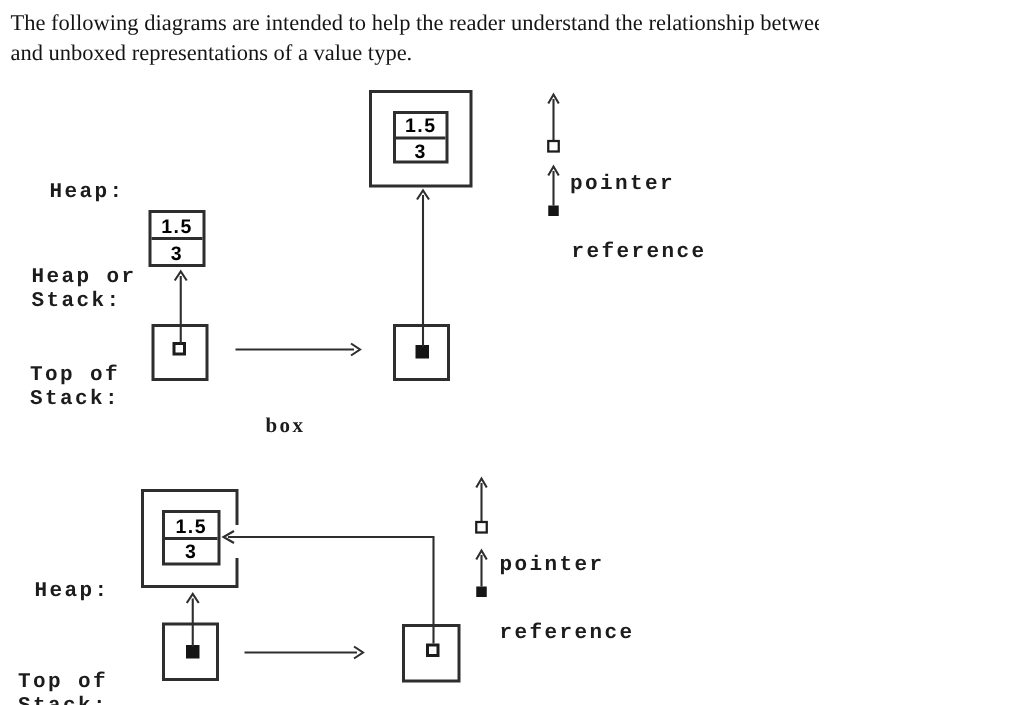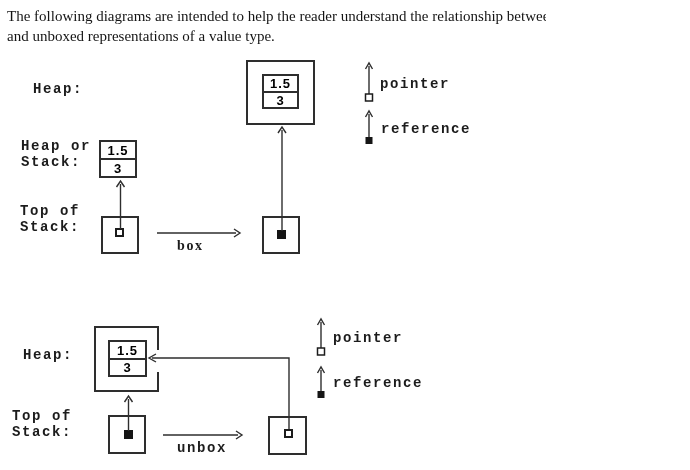--- a/index.html
+++ b/index.html
@@ -2,21 +2,21 @@
 <html><head>
 <meta charset="utf-8">
 <style>
   html,body{margin:0;padding:0;background:#ffffff;}
   #page{position:relative;width:546px;height:470px;background:#ffffff;overflow:hidden;
         font-family:"Liberation Sans",sans-serif;}
   .intro{position:absolute;left:7px;top:6px;font-family:"Liberation Serif","DejaVu Serif",serif;
          font-size:15px;line-height:20px;color:#141414;white-space:pre;}
   .mlabel{position:absolute;font-family:"Liberation Mono","DejaVu Sans Mono",monospace;
           font-weight:bold;font-size:14px;line-height:16px;letter-spacing:1.6px;
-          color:#1c1c1c;white-space:pre-line;}
+          color:#1c1c1c;white-space:pre-line;margin-top:39px;}
   .vbox{position:absolute;border:2px solid #2e2e2e;background:#ffffff;box-sizing:border-box;}
   .cell{display:flex;align-items:center;justify-content:center;
         font-family:Liberation Sans, sans-serif;font-weight:bold;
         font-size:13px;letter-spacing:1px;color:#000000;}
   .cell.bot{border-top:2px solid #2e2e2e;}
   .sq{position:absolute;border:2px solid #2e2e2e;background:#ffffff;box-sizing:border-box;}
   .marker{position:absolute;width:9px;height:9px;box-sizing:border-box;}
   .marker.open{border:2px solid #1c1c1c;background:#ffffff;}
   .marker.filled{background:#151515;}
   .patch{position:absolute;background:#ffffff;}

